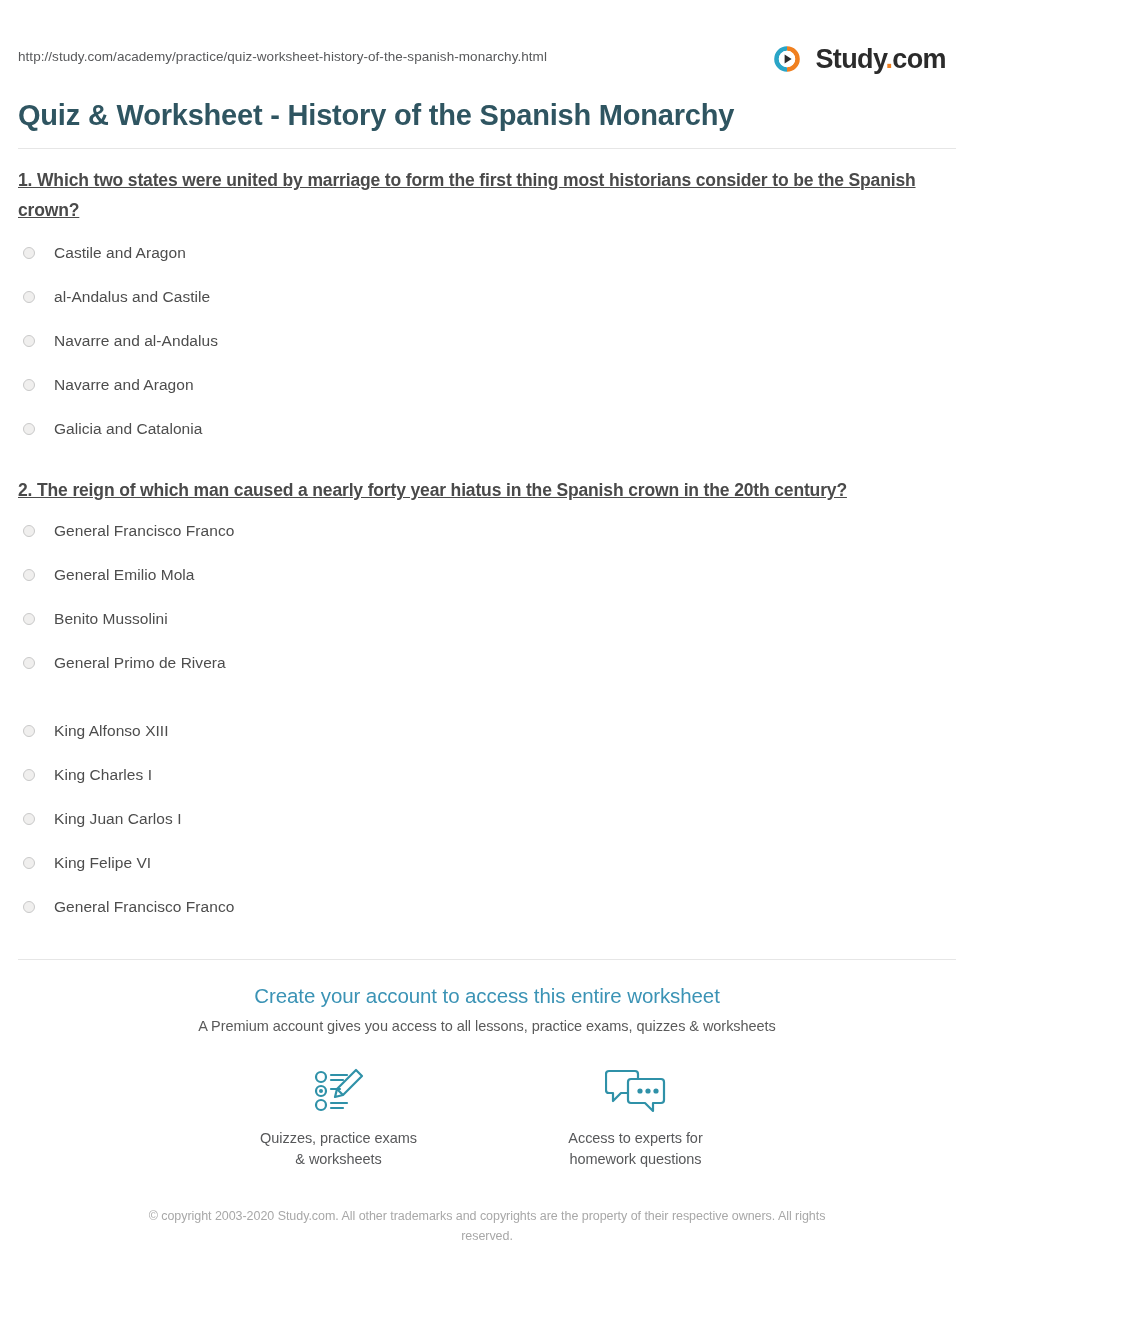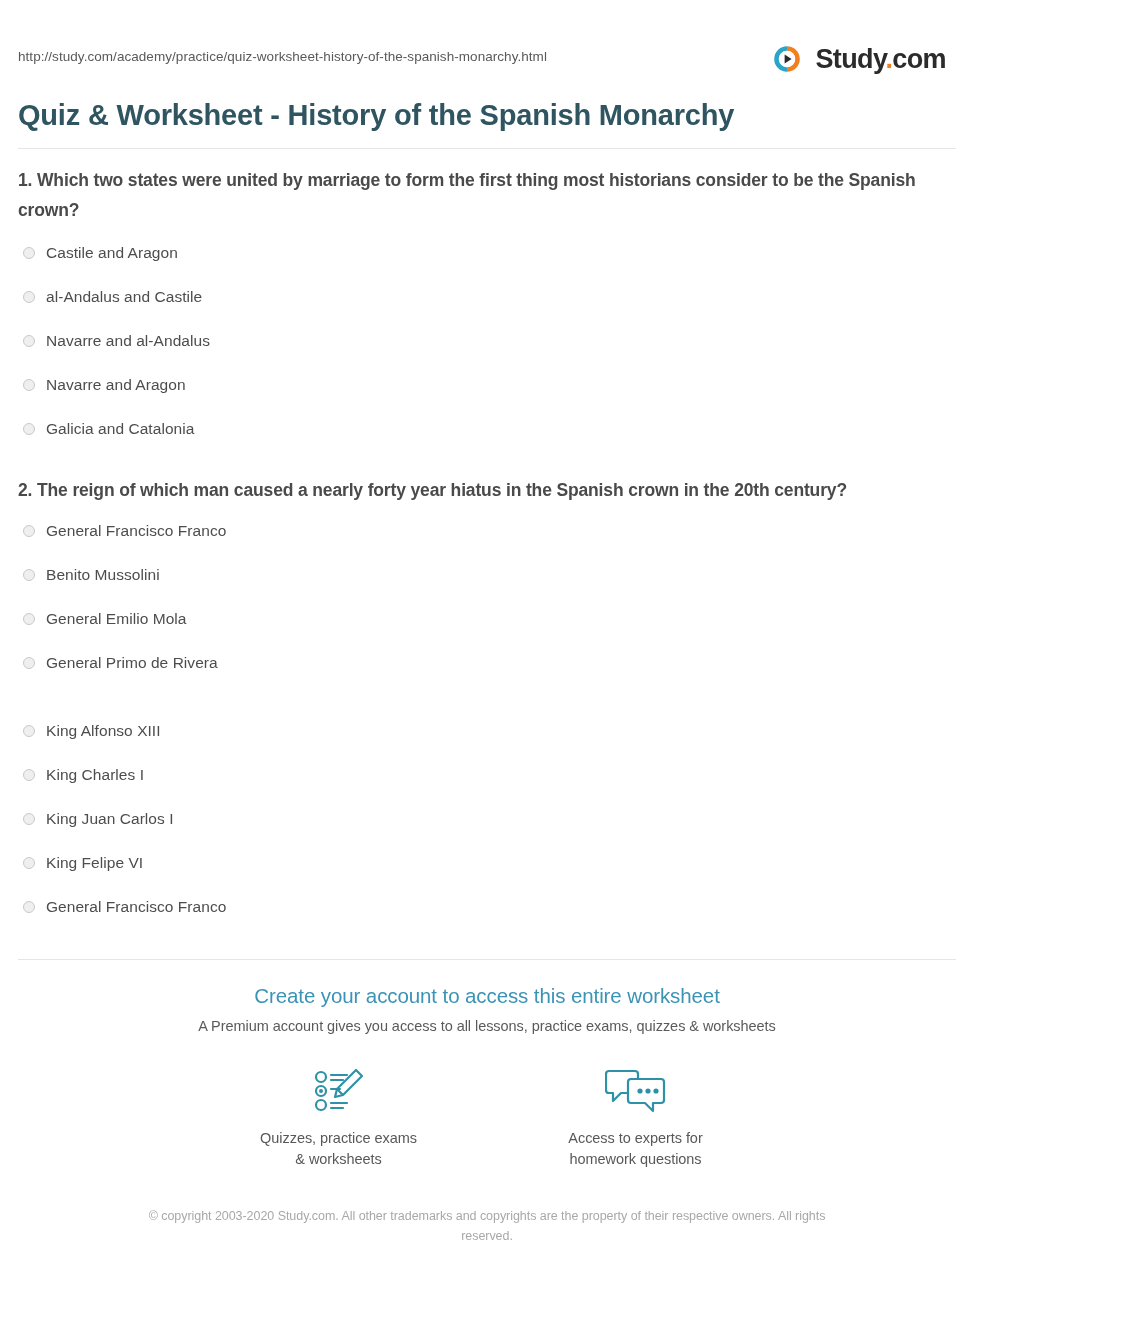--- a/index.html
+++ b/index.html
@@ -83,28 +83,29 @@
   .question-block { margin-bottom: 6px; }
 
   .question-text {
     font-size: 17.5px;
     font-weight: bold;
     color: #4a4a4a;
     line-height: 30px;
     margin: 0 0 6px 0;
     letter-spacing: -0.15px;
     max-width: 1090px;
+    text-decoration: underline;
   }
   .q2 .question-text, .q3 .question-text { margin-bottom: 4px; }
 
   .options { list-style: none; margin: 0; padding: 0; }
   .option {
     display: flex;
     align-items: center;
-    gap: 11px;
+    gap: 19px;
     height: 44px;
     padding-left: 5px;
   }
   .radio {
     width: 12px;
     height: 12px;
     border-radius: 50%;
     border: 1px solid #c9c9c9;
     background: #f0efee;
     flex: 0 0 auto;
@@ -237,25 +238,25 @@
 
     <div class="question-block q2">
       <p class="question-text">2. The reign of which man caused a nearly forty year hiatus in the Spanish crown in the 20th century?</p>
       <ul class="options">
         <li class="option">
           <span class="radio"></span>
           <span class="option-label">General Francisco Franco</span>
         </li>
         <li class="option">
           <span class="radio"></span>
+          <span class="option-label">General Emilio Mola</span>
+        </li>
+        <li class="option">
+          <span class="radio"></span>
           <span class="option-label">Benito Mussolini</span>
-        </li>
-        <li class="option">
-          <span class="radio"></span>
-          <span class="option-label">General Emilio Mola</span>
         </li>
         <li class="option">
           <span class="radio"></span>
           <span class="option-label">General Primo de Rivera</span>
         </li>
       </ul>
     </div>
 
     <div class="question-block q3">
       <ul class="options">

